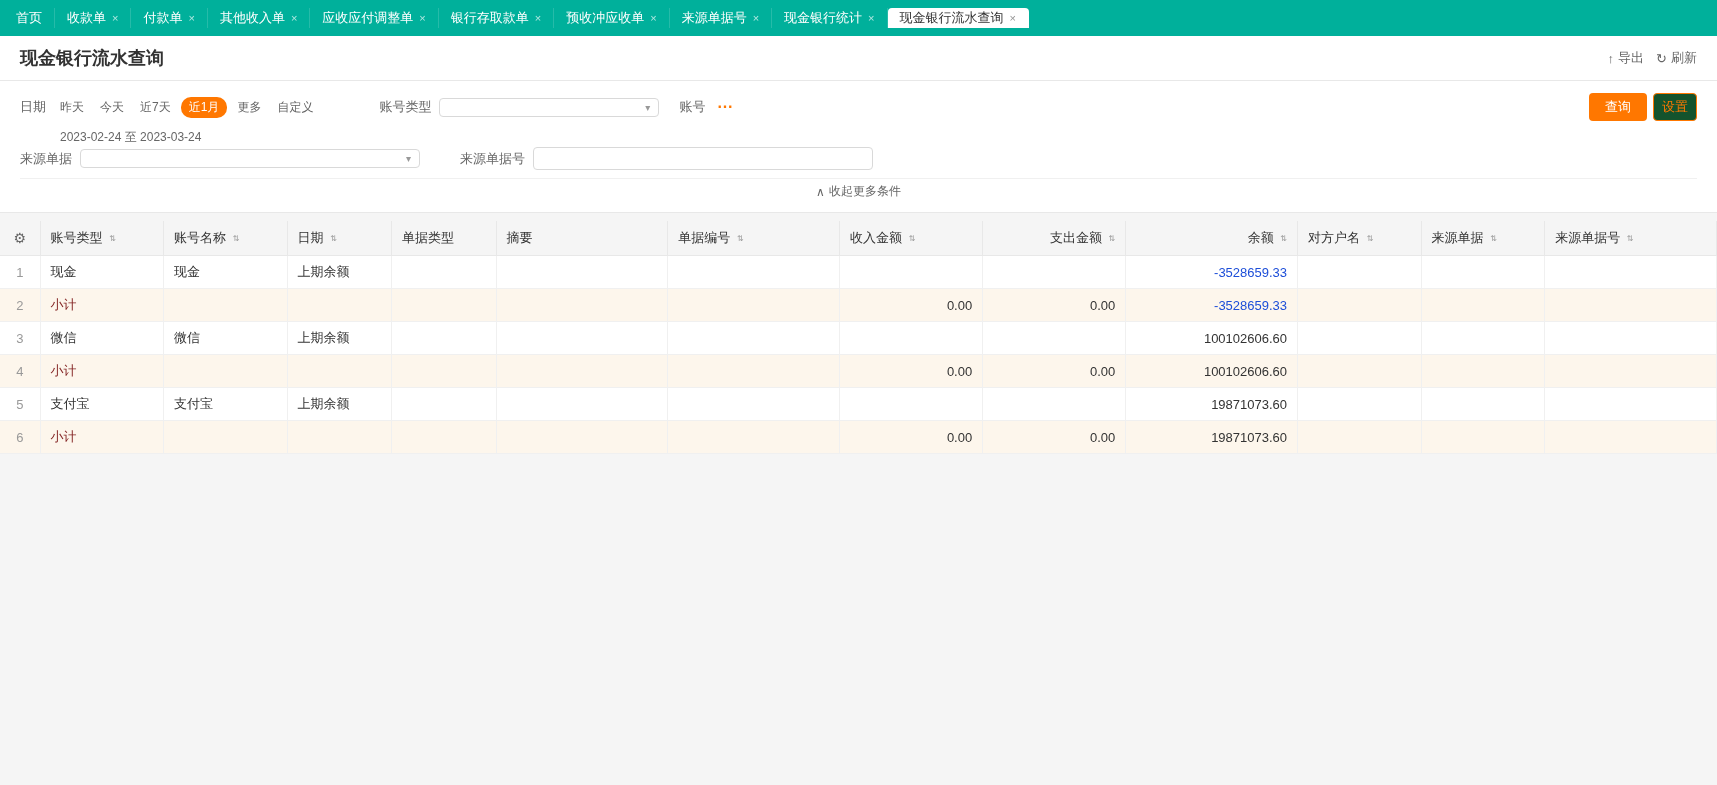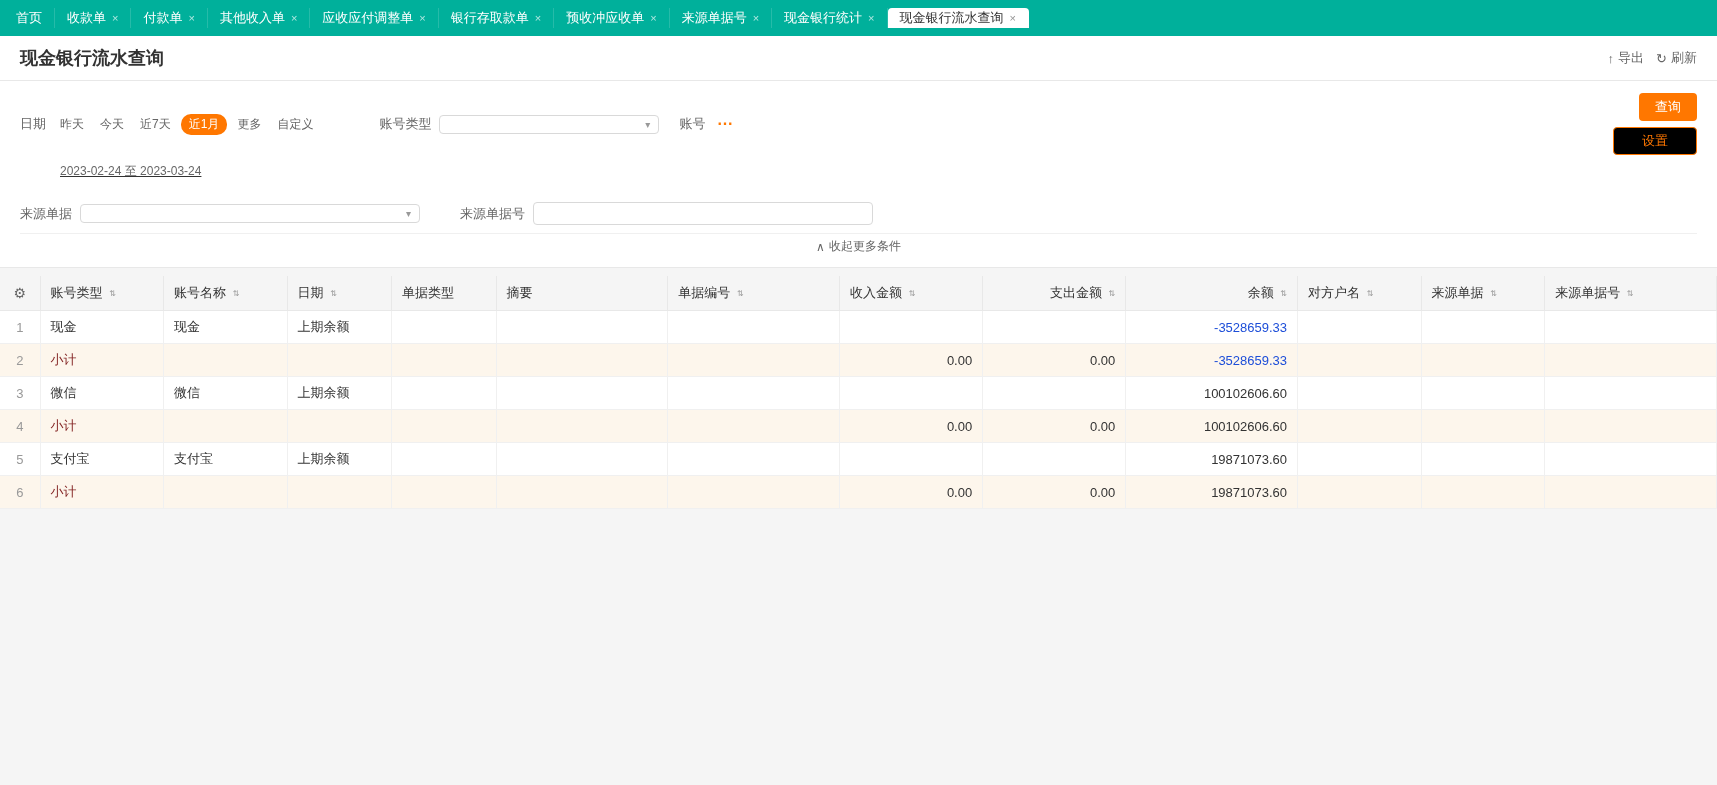--- a/index.html
+++ b/index.html
@@ -147,25 +147,25 @@
     .query-btn {
       background: #ff7700;
       color: #fff;
       border: none;
       border-radius: 4px;
       padding: 5px 16px;
       cursor: pointer;
       font-size: 13px;
     }
     .settings-btn {
-      background: #000000;
+      background: #14532d;
       color: #ff7700;
       border: 1px solid #ff7700;
       border-radius: 4px;
-      padding: 4px 28px;
+      padding: 4px 8px;
       cursor: pointer;
       font-size: 13px;
     }
     .collapse-btn {
       display: flex;
       align-items: center;
       justify-content: center;
       gap: 4px;
       color: #666;
       font-size: 12px;
@@ -218,21 +218,21 @@
       border-right: 1px solid #f0f0f0;
     }
     tbody td.number { text-align: right; }
     tbody td.row-num { color: #999; text-align: center; }
     tbody td.subtotal-label { color: #7f1d1d; font-weight: normal; }
     tbody td.negative { color: #1d4ed8; }
 
     
     .right-actions {
       display: flex;
-      flex-direction: column;
+      flex-direction: row;
       gap: 6px;
       align-items: flex-end;
     }
   </style>
 </head>
 <body>
 
 <nav class="top-nav">
   <div class="nav-tab home">
     <span>首页</span>
@@ -318,21 +318,21 @@
     </div>
 
     <div style="margin-left: auto;">
       <div class="right-actions">
         <button class="query-btn">查询</button>
         <button class="settings-btn">设置</button>
       </div>
     </div>
   </div>
 
-  <div style="margin-left: 36px; margin-bottom: 22px; text-decoration: underline;">
+  <div style="margin-left: 36px; margin-bottom: 1px;">
     <span class="date-range">2023-02-24 至 2023-03-24</span>
   </div>
 
   <div class="filter-row">
 
     <div class="filter-item">
       <span class="filter-label">来源单据</span>
       <div class="filter-select" style="min-width: 340px;">
         <span class="select-text"></span>
         <span class="chevron">▾</span>

